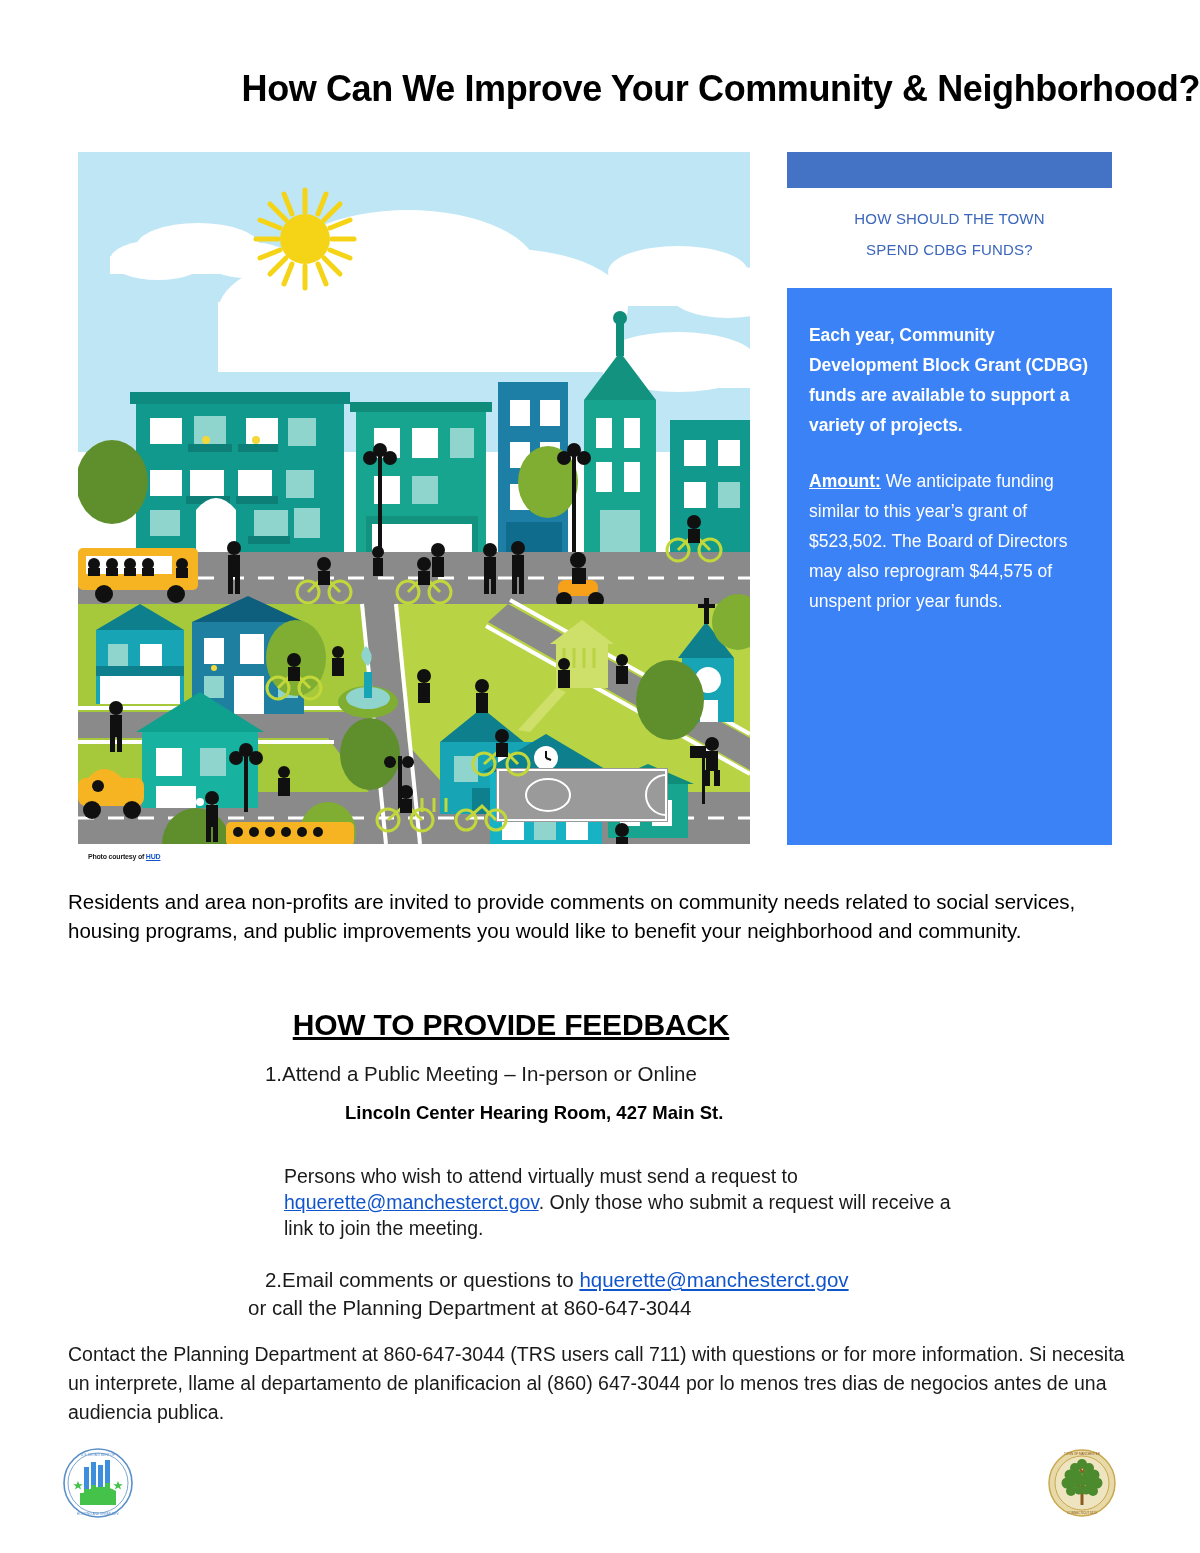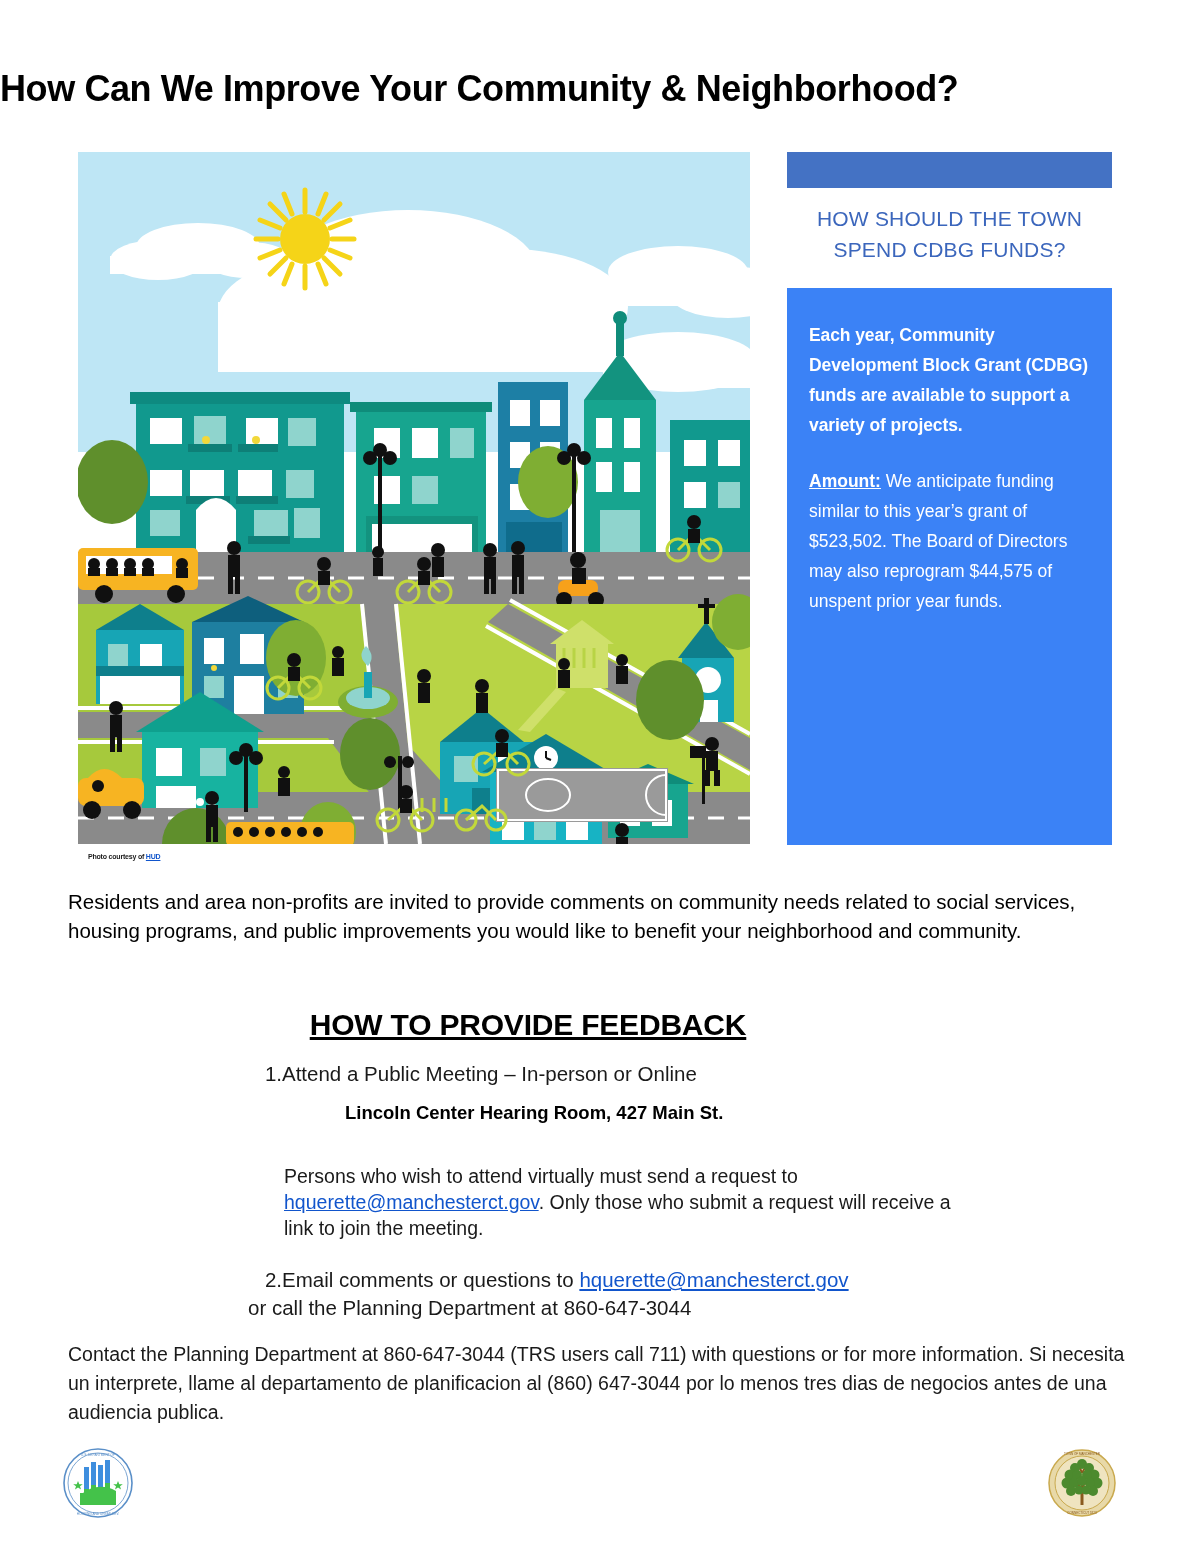--- a/index.html
+++ b/index.html
@@ -15,21 +15,21 @@
     color: #000000;
     overflow: hidden;
   }
 
   
   .page-title {
     position: absolute;
     left: 0;
     top: 68px;
     width: 1200px;
-    text-align: left;
+    text-align: right;
     font-size: 36px;
     font-weight: bold;
     letter-spacing: -0.4px;
     color: #000;
   }
 
   
   .illus-wrap {
     position: absolute;
     left: 78px;
@@ -67,21 +67,21 @@
     height: 36px;
     background: #4472C4;
   }
   .side-heading {
     position: absolute;
     left: 787px;
     top: 203px;
     width: 325px;
     text-align: center;
     color: #3B66BC;
-    font-size: 21px;
+    font-size: 15px;
     line-height: 31px;
     letter-spacing: 0.2px;
   }
   .side-body {
     position: absolute;
     left: 787px;
     top: 288px;
     width: 325px;
     height: 557px;
     background: #3b82f6;
@@ -111,21 +111,20 @@
   .feedback-title {
     position: absolute;
     left: 0;
     top: 1008px;
     width: 1022px;
     text-align: center;
     font-size: 30px;
     font-weight: bold;
     text-decoration: underline;
     letter-spacing: -0.2px;
-    padding-left: 17px;
   }
 
   .list-item {
     position: absolute;
     font-size: 20.5px;
     line-height: 28px;
     color: #1a1a1a;
   }
   .li-num {
     position: absolute;

